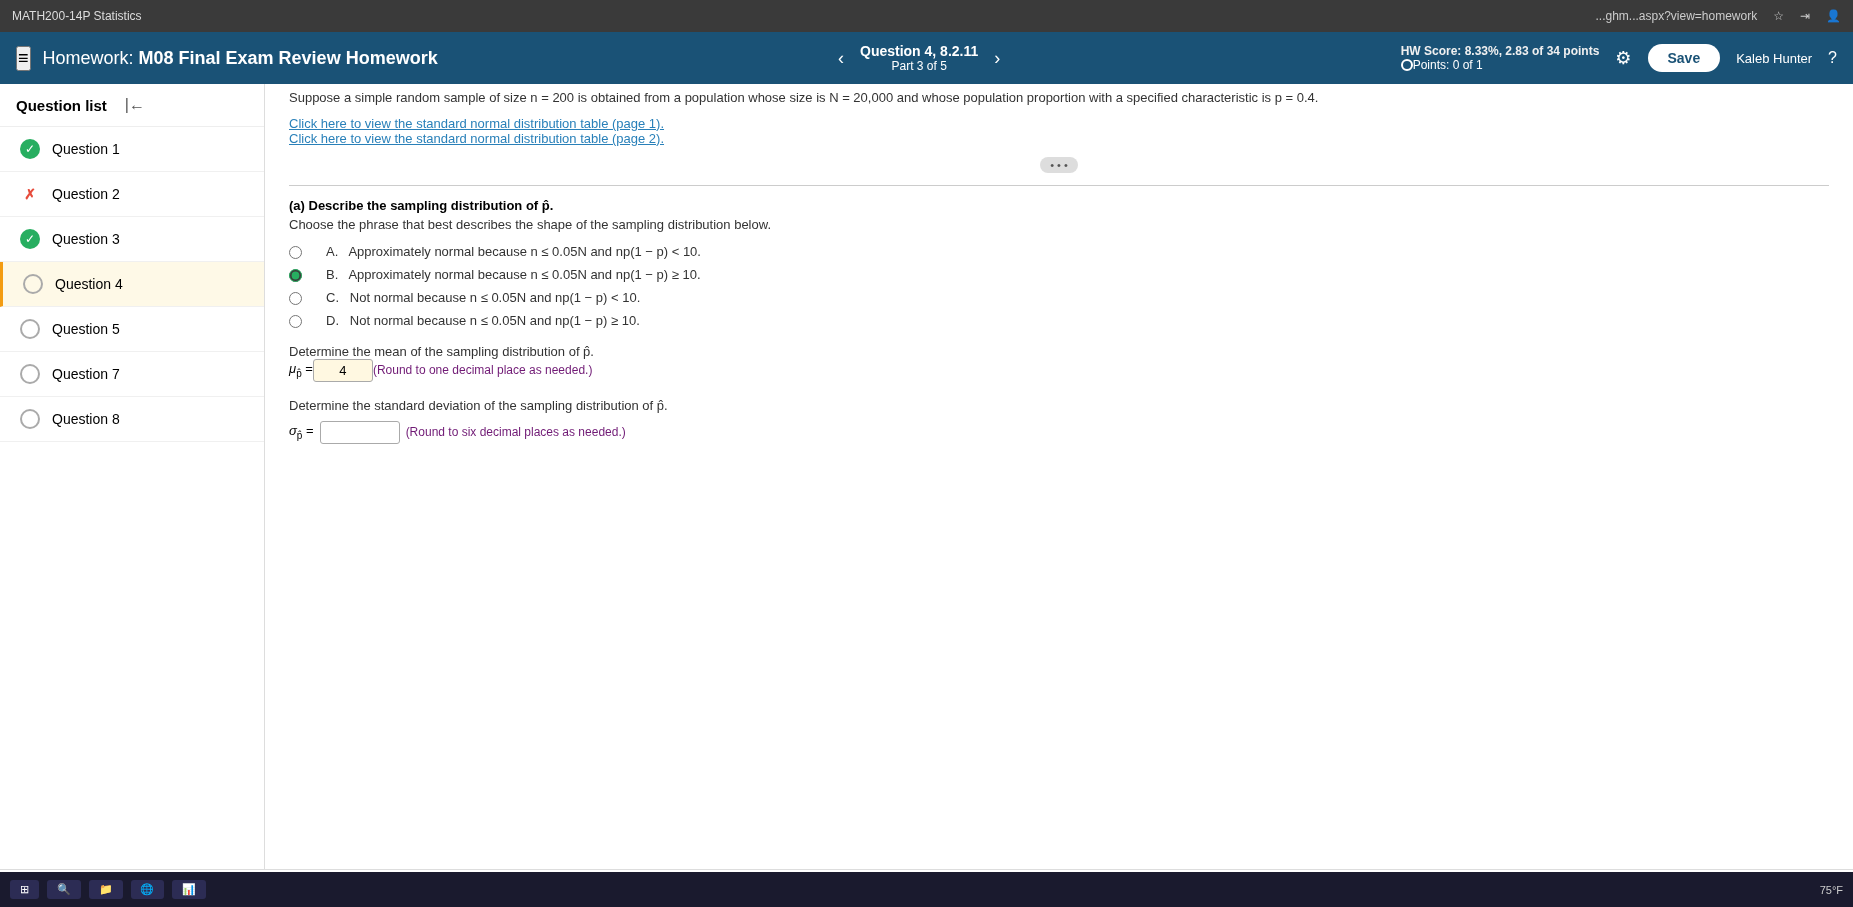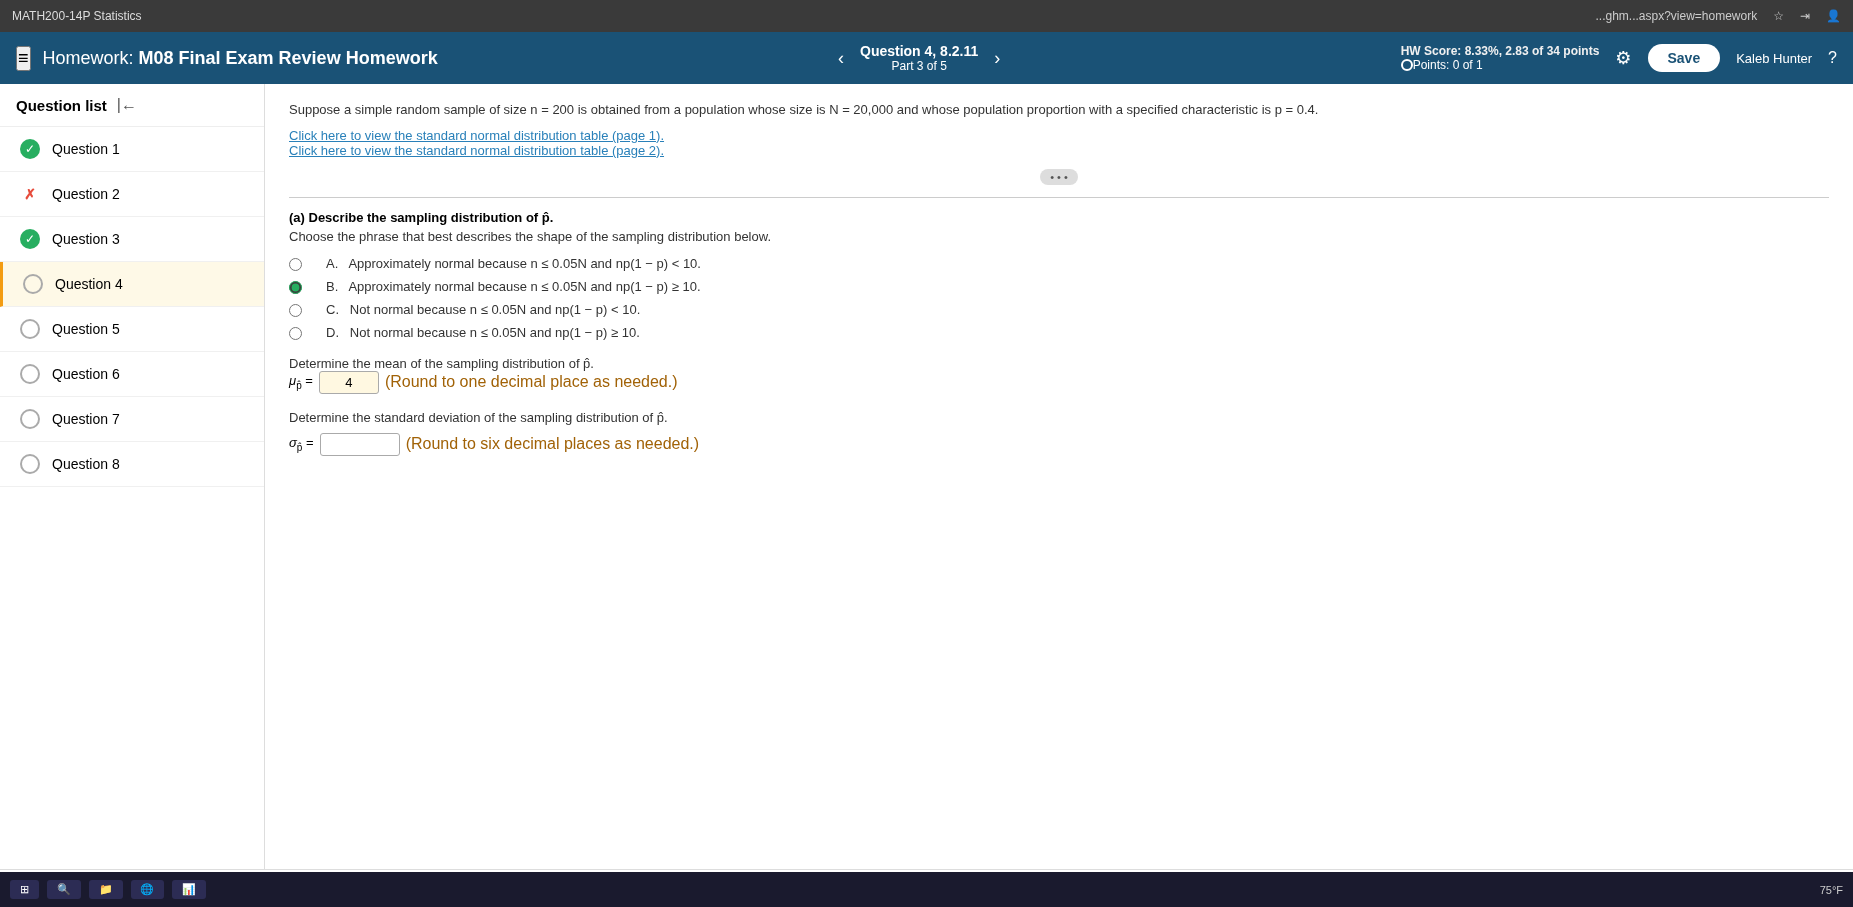--- a/index.html
+++ b/index.html
@@ -70,21 +70,21 @@
       overflow-y: auto;
       flex-shrink: 0;
     }
     .sidebar-header {
       display: flex;
       align-items: center;
       padding: 12px 16px;
       font-weight: bold;
       font-size: 15px;
       border-bottom: 1px solid #eee;
-      gap: 10px;
+      gap: 18px;
     }
     .collapse-btn { background: none; border: none; cursor: pointer; font-size: 16px; color: #555; }
     .sidebar-item {
       display: flex;
       align-items: center;
       padding: 12px 20px;
       cursor: pointer;
       border-bottom: 1px solid #f0f0f0;
       gap: 12px;
       font-size: 14px;
@@ -93,50 +93,50 @@
     .status-icon { width: 20px; height: 20px; border-radius: 50%; display: flex; align-items: center; justify-content: center; font-size: 12px; flex-shrink: 0; }
     .status-correct { background: #27ae60; color: white; }
     .status-empty { border: 2px solid #aaa; }
     .status-x { color: #e74c3c; font-weight: bold; font-size: 14px; }
 
     
     .content-area {
       flex: 1;
       background: white;
       overflow-y: auto;
-      padding: 16px 24px;
+      padding: 4px 24px;
     }
 
     .problem-text { font-size: 13px; color: #333; margin-bottom: 8px; line-height: 1.5; }
     .link-text { color: #2980b9; text-decoration: underline; cursor: pointer; font-size: 13px; display: block; }
 
     .divider { border: none; border-top: 1px solid #ccc; margin: 12px 0; }
 
     .part-label { font-weight: bold; font-size: 13px; margin-bottom: 4px; }
     .part-desc { font-size: 13px; color: #333; margin-bottom: 12px; }
 
     .radio-group { margin-bottom: 16px; }
     .radio-item { display: flex; align-items: center; gap: 24px; margin-bottom: 8px; font-size: 13px; }
     .radio-item input[type=radio] { margin-top: 2px; cursor: pointer; }
     .radio-label { color: #333; }
     .radio-item.selected input { accent-color: #27ae60; }
 
     .mean-section { margin-top: 16px; margin-bottom: 16px; }
     .mean-label { font-size: 13px; color: #333; margin-bottom: 0; }
-    .mean-input-row { display: flex; align-items: center; gap: 6px; font-size: 13px; }
+    .mean-input-row { display: flex; align-items: center; font-size: 13px; }
     .input-box {
       border: 1px solid #aaa;
       border-radius: 3px;
       padding: 3px 8px;
       font-size: 13px;
       width: 60px;
       text-align: center;
       background: #fff8e1;
     }
-    .hint-text { color: #a16207; font-size: 16px; }
+    .hint-text { color: #701a75; font-size: 12px; }
 
     .sd-section { margin-bottom: 16px; }
     .sd-label { font-size: 13px; color: #333; margin-bottom: 8px; }
     .sd-input-row { display: flex; align-items: center; gap: 6px; font-size: 13px; }
     .sd-input {
       border: 1px solid #aaa;
       border-radius: 3px;
       padding: 3px 8px;
       font-size: 13px;
       width: 80px;
@@ -276,24 +276,20 @@
     <div class="sidebar-item active">
       <div class="status-icon status-empty"></div>
       <span>Question 4</span>
     </div>
 
     <div class="sidebar-item">
       <div class="status-icon status-empty"></div>
       <span>Question 5</span>
     </div>
 
-    <div class="sidebar-item">
-      <div class="status-icon status-empty"></div>
-      <span>Question 6</span>
-    </div>
 
     <div class="sidebar-item">
       <div class="status-icon status-empty"></div>
       <span>Question 7</span>
     </div>
 
     <div class="sidebar-item">
       <div class="status-icon status-empty"></div>
       <span>Question 8</span>
     </div>

